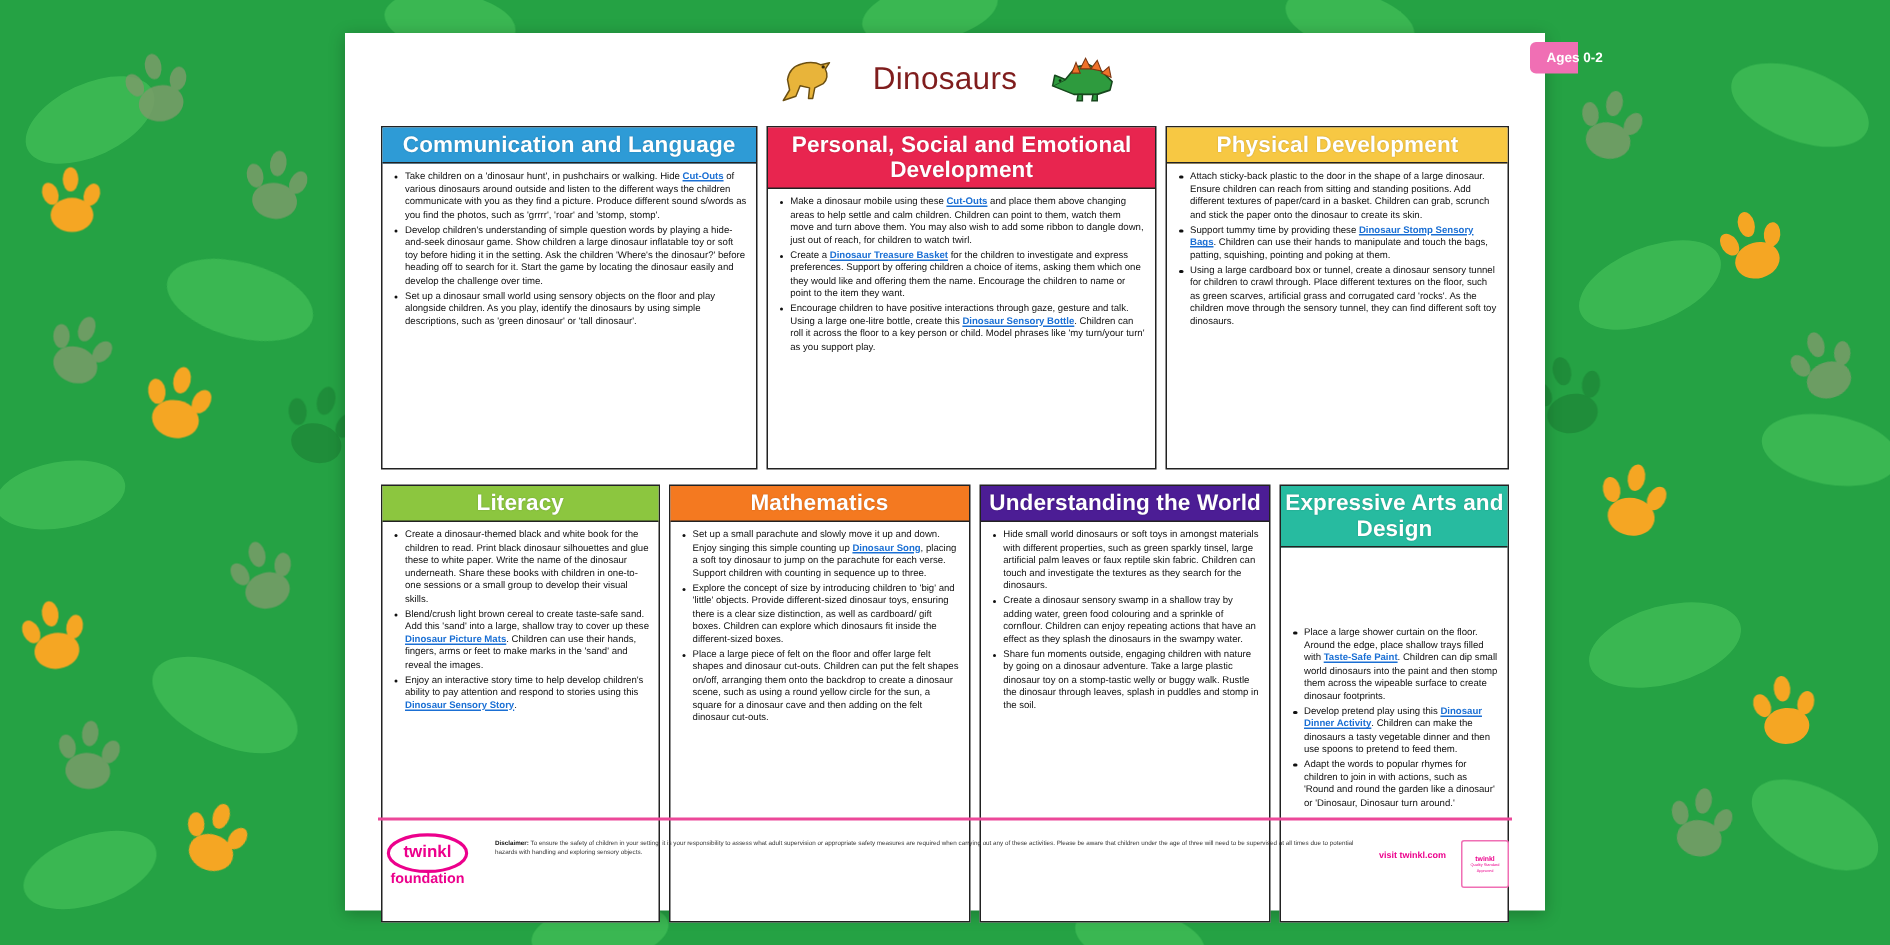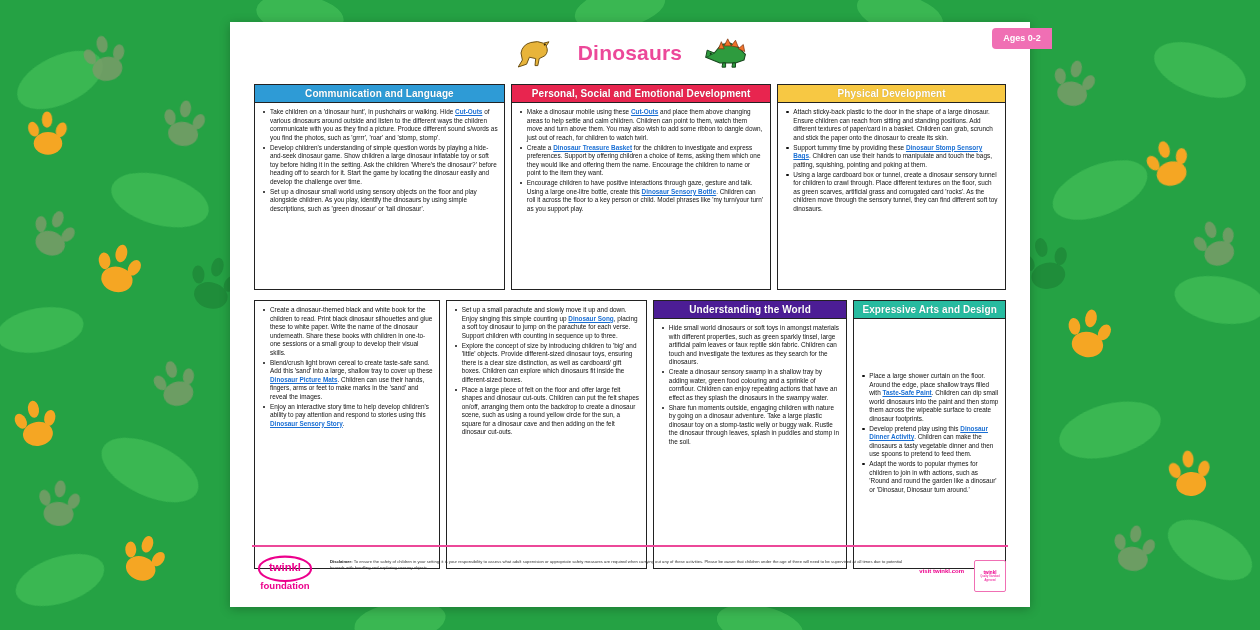--- a/index.html
+++ b/index.html
@@ -27,35 +27,35 @@
   }
 
   
   .header{
     position:relative;
     height:62px;
     display:flex;align-items:center;justify-content:center;
     gap:22px;
   }
   .title{
-    color:#ec4899;
+    color:#7f1d1d;
     font-size:21px;
-    font-weight:bold;
+    font-weight:normal;
     letter-spacing:.2px;
   }
   .dino-img{width:42px;height:34px;display:block;}
   .ages-badge{
     position:absolute;
     right:-22px;top:6px;
     background:#f06fb4;
     border-radius:4px 0 0 4px;
     padding:5px 11px 6px 11px;
-    width:60px;
+    width:32px;
     box-sizing:border-box;
-    display:flex;align-items:center;justify-content:center;
+    display:flex;align-items:center;justify-content:flex-start;
   }
   .ages-badge span{
     color:#ffffff;font-size:9px;font-weight:bold;white-space:nowrap;
   }
 
   
   .grid{
     padding:0 24px;
     box-sizing:border-box;
   }
@@ -63,21 +63,21 @@
   .row.top{margin-bottom:10px;}
   .col{
     border:1px solid #222;
     box-sizing:border-box;
     display:flex;flex-direction:column;
     background:#fff;
   }
   .col-head{
     text-align:center;
     color:#ffffff;
-    font-size:10px;
+    font-size:15px;
     font-weight:bold;
     padding:3px 2px 3px 2px;
     letter-spacing:.1px;
     border-bottom:1px solid #222;
     text-shadow:0 0 1px rgba(0,0,0,.25);
   }
   .col-body{
     padding:5px 6px 6px 4px;
     flex:1;
   }
@@ -354,29 +354,31 @@
               <li>Attach sticky-back plastic to the door in the shape of a large dinosaur. Ensure children can reach from sitting and standing positions. Add different textures of paper/card in a basket. Children can grab, scrunch and stick the paper onto the dinosaur to create its skin.</li>
               <li>Support tummy time by providing these <a class="lnk" href="#">Dinosaur Stomp Sensory Bags</a>. Children can use their hands to manipulate and touch the bags, patting, squishing, pointing and poking at them.</li>
               <li>Using a large cardboard box or tunnel, create a dinosaur sensory tunnel for children to crawl through. Place different textures on the floor, such as green scarves, artificial grass and corrugated card 'rocks'. As the children move through the sensory tunnel, they can find different soft toy dinosaurs.</li>
             </ul>
         </div>
       </div>
     </div>
 
     <div class="row bot">
       <div class="col c1">
+        <div class="col-head" style="background: rgb(140, 198, 63);">Literacy</div>
         <div class="col-body">
           <ul class="acts">
               <li>Create a dinosaur-themed black and white book for the children to read. Print black dinosaur silhouettes and glue these to white paper. Write the name of the dinosaur underneath. Share these books with children in one-to-one sessions or a small group to develop their visual skills.</li>
               <li>Blend/crush light brown cereal to create taste-safe sand. Add this 'sand' into a large, shallow tray to cover up these <a class="lnk" href="#">Dinosaur Picture Mats</a>. Children can use their hands, fingers, arms or feet to make marks in the 'sand' and reveal the images.</li>
               <li>Enjoy an interactive story time to help develop children's ability to pay attention and respond to stories using this <a class="lnk" href="#">Dinosaur Sensory Story</a>.</li>
             </ul>
         </div>
       </div>
       <div class="col c2">
+        <div class="col-head" style="background: rgb(244, 121, 32);">Mathematics</div>
         <div class="col-body">
           <ul class="acts">
               <li>Set up a small parachute and slowly move it up and down. Enjoy singing this simple counting up <a class="lnk" href="#">Dinosaur Song</a>, placing a soft toy dinosaur to jump on the parachute for each verse. Support children with counting in sequence up to three.</li>
               <li>Explore the concept of size by introducing children to 'big' and 'little' objects. Provide different-sized dinosaur toys, ensuring there is a clear size distinction, as well as cardboard/ gift boxes. Children can explore which dinosaurs fit inside the different-sized boxes.</li>
               <li>Place a large piece of felt on the floor and offer large felt shapes and dinosaur cut-outs. Children can put the felt shapes on/off, arranging them onto the backdrop to create a dinosaur scene, such as using a round yellow circle for the sun, a square for a dinosaur cave and then adding on the felt dinosaur cut-outs.</li>
             </ul>
         </div>
       </div>
       <div class="col c3">
         <div class="col-head" style="background: #4c1d95;">Understanding the World</div>

